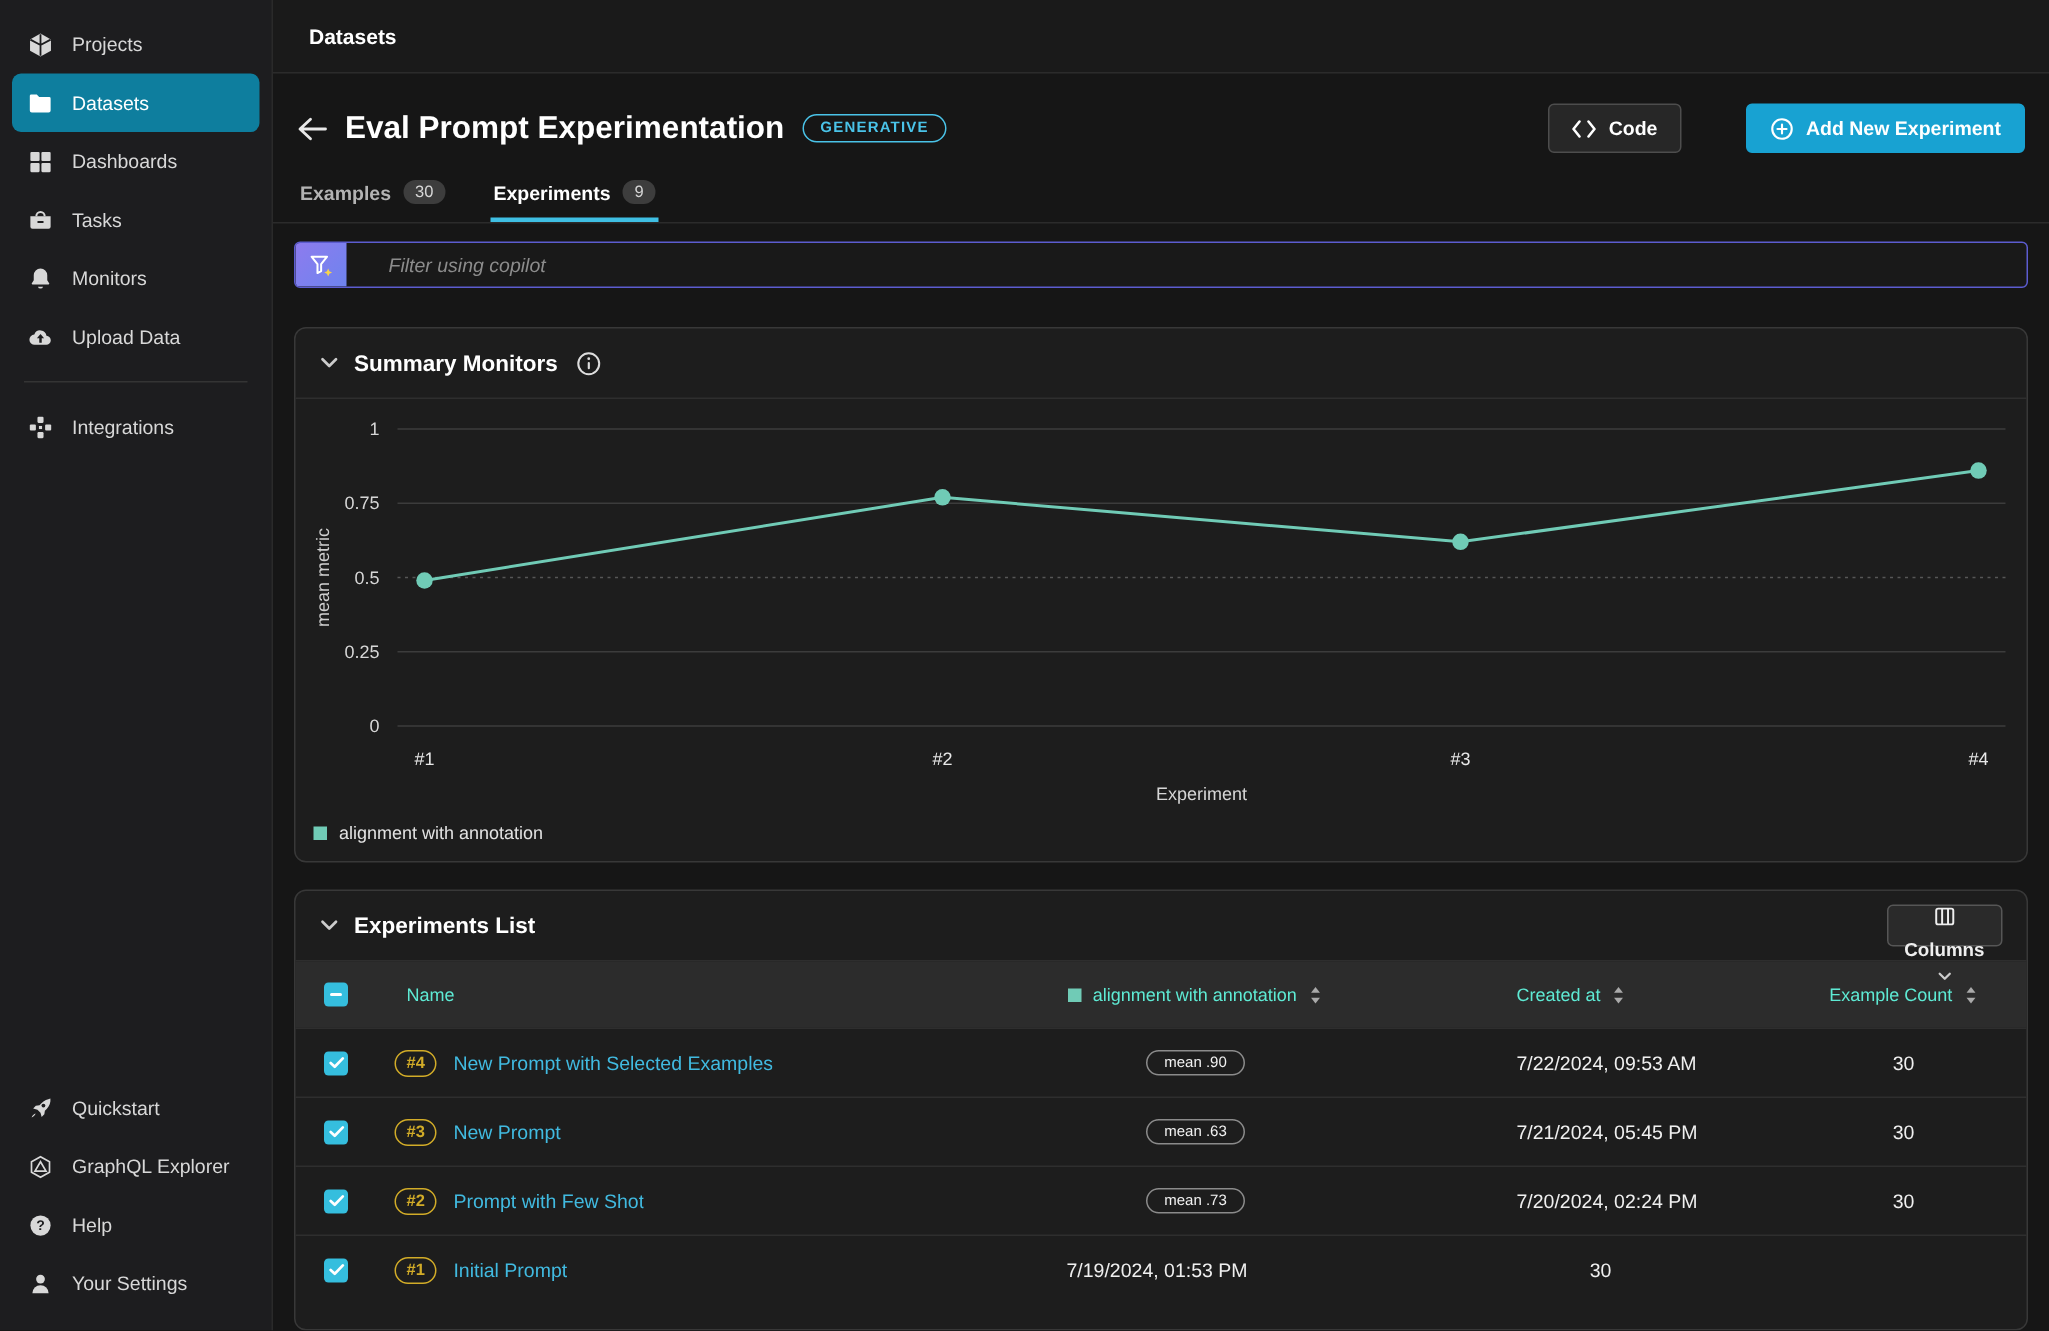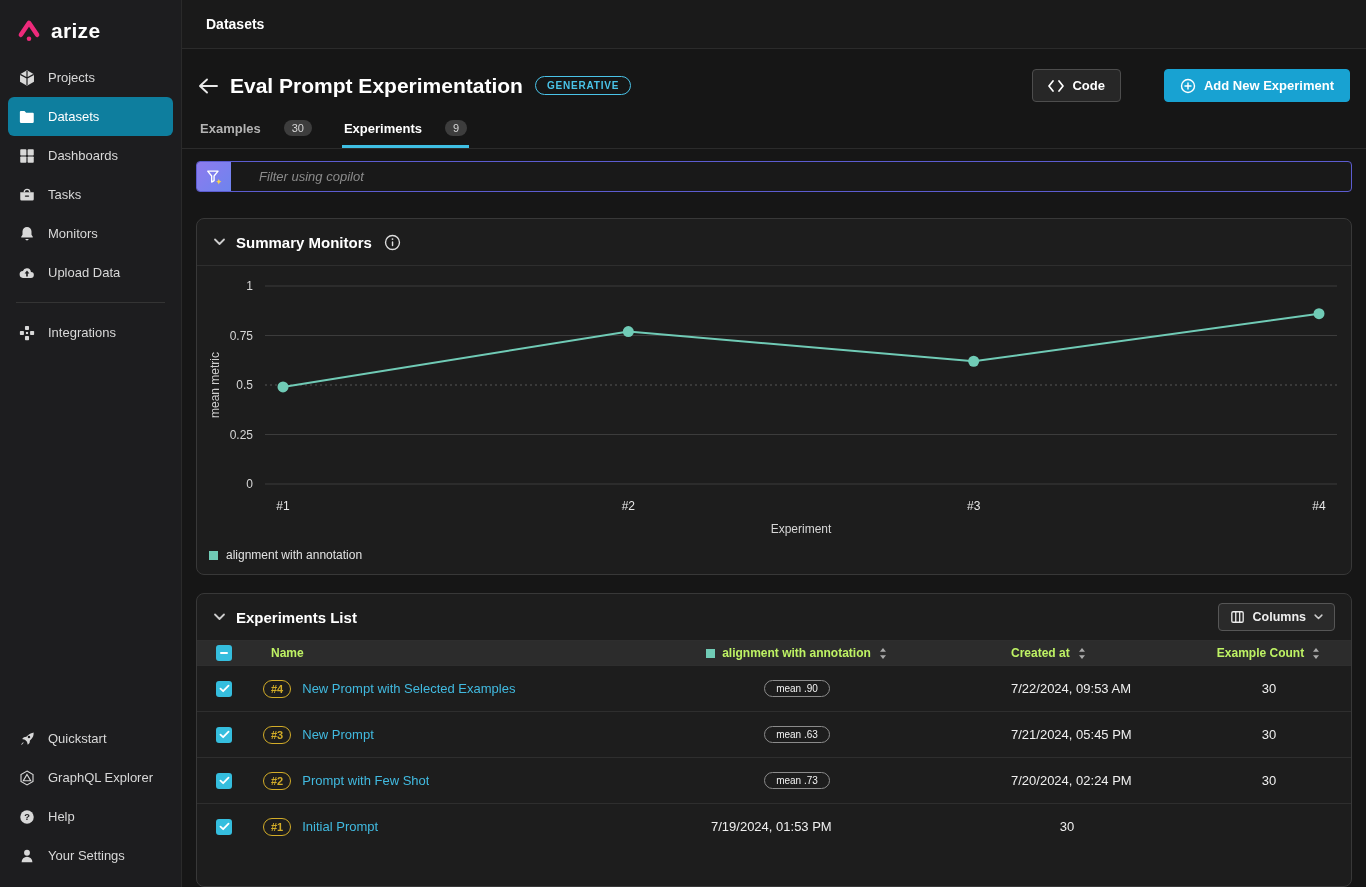--- a/index.html
+++ b/index.html
@@ -22,42 +22,42 @@
   .page-head{padding:20px 16px 0;border-bottom:1px solid #2b2b2b;}
   .title-row{display:flex;align-items:center;gap:12px;}
   .back-btn{background:none;border:none;padding:0;display:flex;cursor:pointer;}
   .page-title{font-size:21px;font-weight:bold;color:#fff;}
   .gen-badge{border:1px solid var(--generative,#4ac3e8);color:var(--generative,#4ac3e8);font-size:10px;font-weight:bold;letter-spacing:.8px;border-radius:11px;padding:3px 11px;}
   .head-actions{margin-left:auto;display:flex;gap:10px;}
   .btn{display:flex;align-items:center;gap:8px;border-radius:4px;height:33px;padding:0 15px;font-size:13px;font-weight:bold;color:#fff;cursor:pointer;font-family:inherit;}
   .btn-code{background:#272727;border:1px solid #4d4d4d;}
   .btn-add{background:var(--accent,#18a2d2);border:1px solid var(--accent,#18a2d2);margin-left:33px;}
   .tabs{display:flex;gap:28px;margin-top:18px;}
-  .tab{display:flex;align-items:center;gap:23px;padding:0 2px 9px;font-weight:bold;color:#b3b3b3;border-bottom:3px solid transparent;cursor:pointer;}
+  .tab{display:flex;align-items:center;gap:8px;padding:0 2px 9px;font-weight:bold;color:#b3b3b3;border-bottom:3px solid transparent;cursor:pointer;}
   .tab.active{color:#fff;border-bottom-color:#3fbfe3;}
   .count-badge{background:#3d3d3d;color:#d6d6d6;font-size:11px;font-weight:normal;border-radius:10px;padding:2px 8px;}
 
   .filter{display:flex;height:34px;margin:12px 14px 0;border:1px solid #5c5cd0;border-radius:4px;overflow:hidden;background:#191919;}
   .filter-icon-box{width:34px;flex:0 0 34px;background:linear-gradient(135deg,#8d7bee,#6e84ee);display:flex;align-items:center;justify-content:center;}
   .filter-input{flex:1;background:transparent;border:none;outline:none;color:#ddd;font-style:italic;font-size:13px;padding:0 12px;font-family:inherit;margin-left:16px;}
   .filter-input::placeholder{color:#8c8c8c;font-style:italic;}
 
   .panel{background:#1d1d1d;border:1px solid #383838;border-radius:8px;margin:0 14px;}
   .panel.summary{margin-top:26px;}
   .panel.experiments{margin-top:18px;min-height:292px;}
   .panel-head{display:flex;align-items:center;gap:10px;height:46px;padding:0 16px;border-bottom:1px solid #2e2e2e;font-size:15px;font-weight:bold;}
   .chev-btn{background:none;border:none;padding:0;display:flex;cursor:pointer;}
   .info-btn{background:none;border:none;padding:0;display:flex;cursor:pointer;margin-left:2px;}
   .legend{display:flex;align-items:center;gap:8px;padding:4px 12px 12px;color:#e2e2e2;font-size:12px;}
   .legend-swatch{width:9px;height:9px;background:var(--chart,#70cbb6);display:inline-block;}
 
-  .columns-btn{margin-left:auto;display:flex;align-items:center;gap:8px;background:#2a2a2a;border:1px solid #565656;border-radius:4px;height:28px;padding:0 11px;font-size:12.5px;font-weight:bold;color:#eee;cursor:pointer;font-family:inherit;}
+  .columns-btn{margin-left:auto;display:flex;align-items:center;gap:8px;background:#2a2a2a;border:1px solid #565656;border-radius:4px;height:28px;padding:0 11px;font-size:12.5px;font-weight:bold;color:#eee;cursor:pointer;font-family:inherit;flex-direction:column;}
 
   .table-header,.table-row{display:grid;grid-template-columns:54px minmax(0,1fr) 300px 240px 164px;align-items:center;}
-  .table-header{background:#2c2c2c;height:24px;font-size:12px;font-weight:bold;color:#bef264;}
+  .table-header{background:#2c2c2c;height:44px;font-size:12px;font-weight:normal;color:#5eead4;}
   .table-row{height:45px;border-top:1px solid #2e2e2e;font-size:13px;}
   .table-row:first-of-type{border-top:none;}
   .cell-check{display:flex;justify-content:center;}
   .checkbox{width:16px;height:16px;border-radius:3px;background:var(--accent2,#35bede);display:flex;align-items:center;justify-content:center;cursor:pointer;border:none;padding:0;}
   .dash{width:8px;height:2px;background:#fff;border-radius:1px;display:block;}
   .name-head{padding-left:20px;}
   .cell-name{display:flex;align-items:center;gap:11px;padding-left:12px;min-width:0;}
   .num-badge{border:1px solid var(--badge,#d2ac28);color:var(--badge,#d2ac28);font-size:11px;font-weight:bold;border-radius:10px;padding:2px 7px;flex:0 0 auto;}
   .name-link{color:var(--link,#41bae0);text-decoration:none;white-space:nowrap;overflow:hidden;text-overflow:ellipsis;cursor:pointer;}
   .metric-head{display:flex;align-items:center;justify-content:center;gap:7px;cursor:pointer;}
@@ -69,29 +69,20 @@
   .cell-count{text-align:center;color:#efefef;}
   svg{display:block;}
   .panel-head svg,.btn svg{flex:0 0 auto;}
 </style>
 </head>
 <body>
 
 <div class="app">
 
   <aside class="sidebar">
-    <div class="logo">
-      <span>
-        <svg width="26" height="26" viewBox="0 0 24 24">
-            <path d="M4.5 15.5 12 4.4l7.5 11.1" fill="none" style="stroke:var(--brand,#ee2a7b)" stroke-width="4.1" stroke-linecap="round" stroke-linejoin="round"></path>
-            <circle cx="12" cy="19.2" r="2.1" style="fill:var(--brand,#ee2a7b)"></circle>
-          </svg>
-      </span>
-      <span class="logo-text">arize</span>
-    </div>
 
     <div class="nav-item">
       <span class="icn">
         <svg width="18" height="18" viewBox="0 0 24 24">
             <path fill="#d8d8d8" d="M12 1.8 21.3 7v10L12 22.2 2.7 17V7z"></path>
             <path fill="none" stroke="#1d1d1f" stroke-width="1.6" d="M12 2.5v19M3 7.2l9 4.8 9-4.8"></path>
           </svg>
       </span>
       <span>Projects</span>
     </div>

